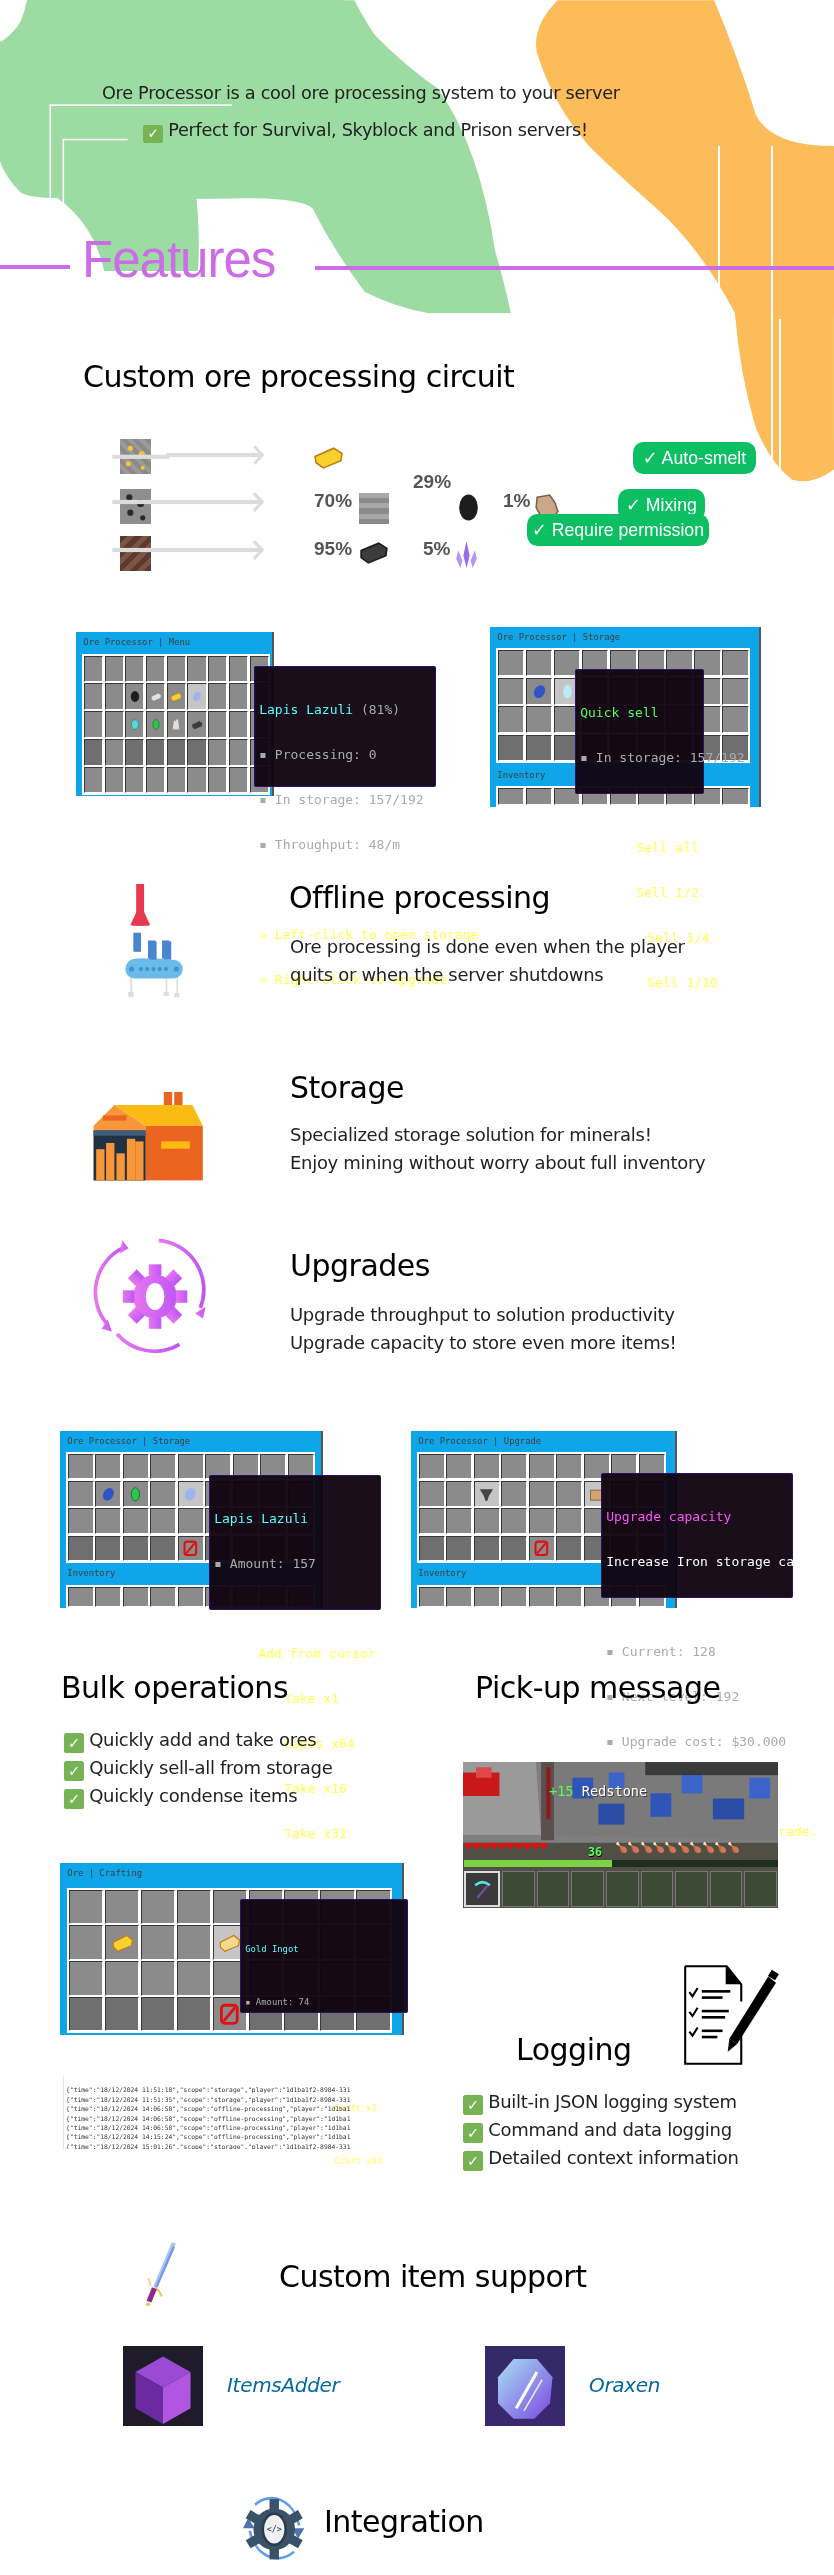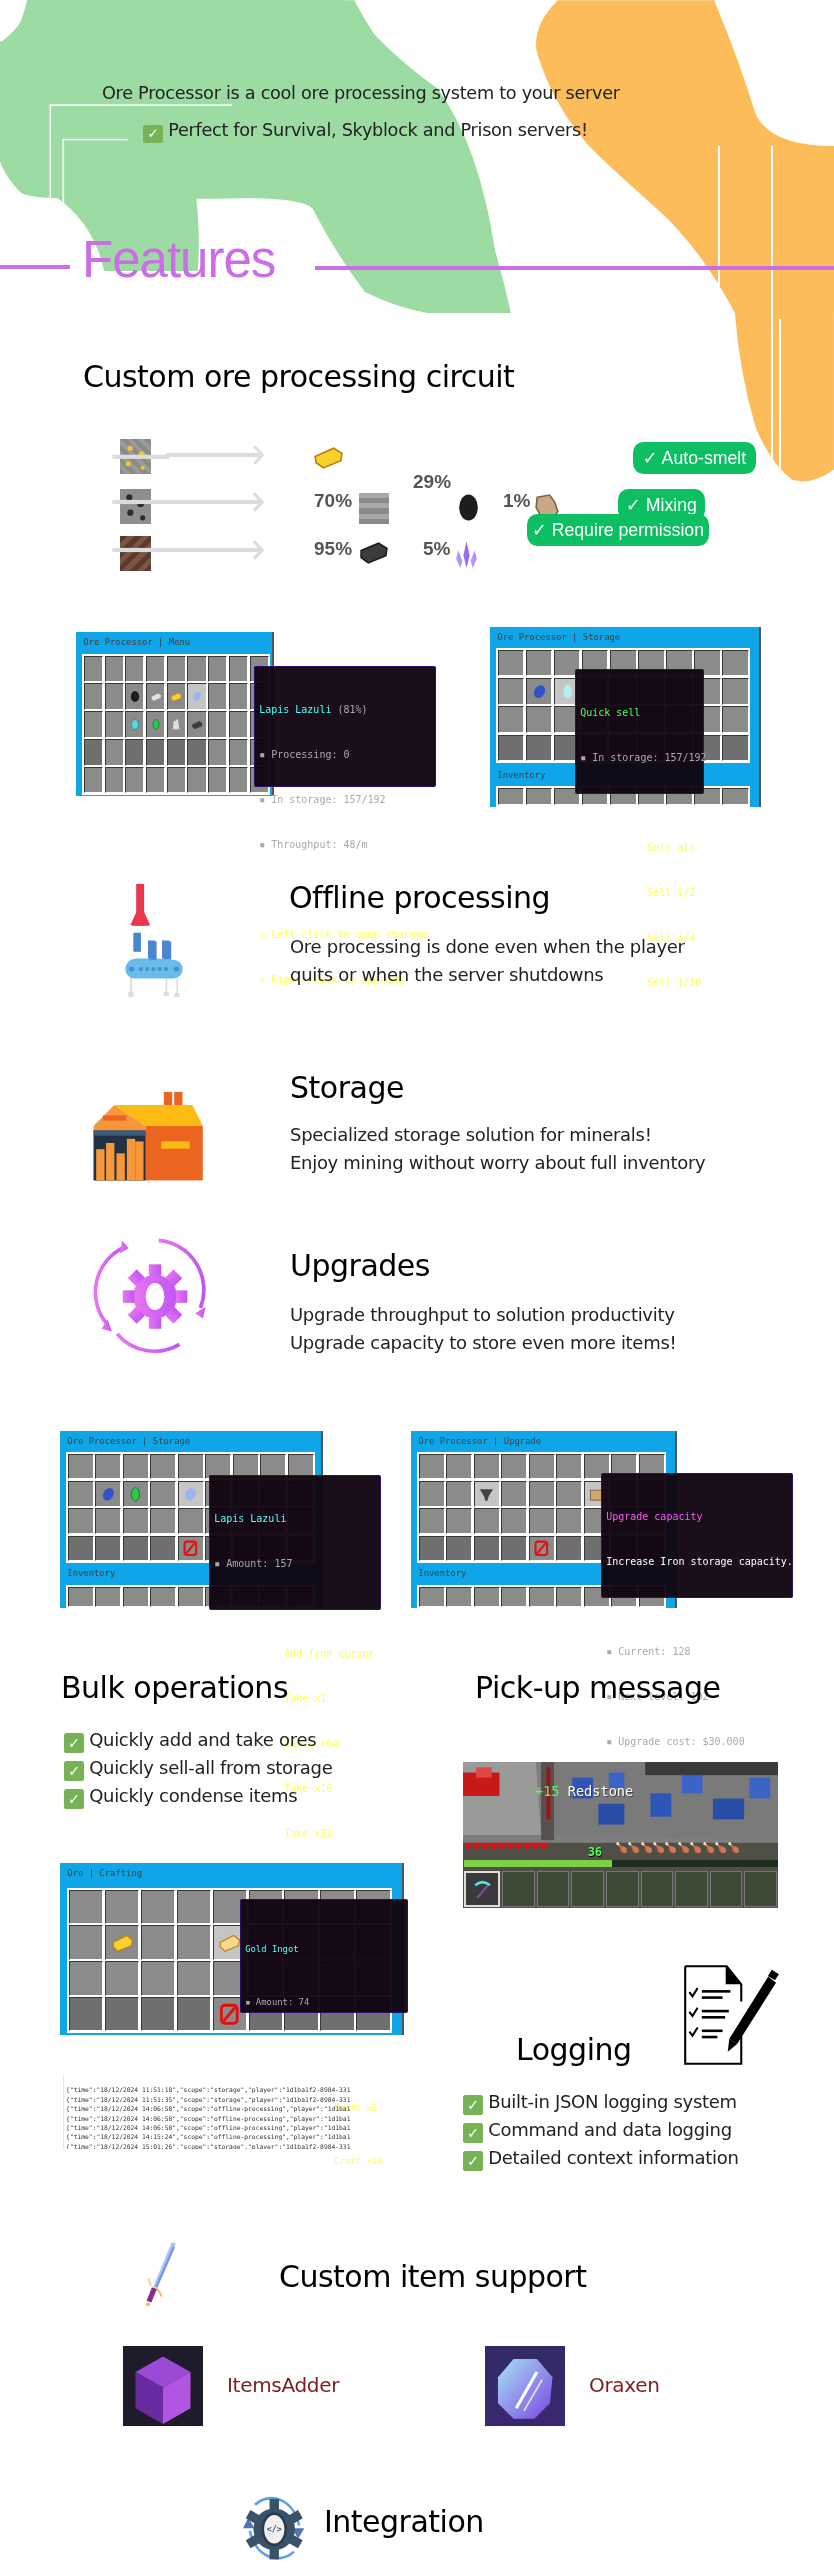--- a/index.html
+++ b/index.html
@@ -28,41 +28,41 @@
 
   
   .mc-gui { position: absolute; background: #0ea5e9; border-right: 2.1px solid #555; }
   .mc-title { position: absolute; left: 7.3px; top: 5.2px; font-family: "DejaVu Sans Mono", monospace; font-size: 8.9px; color: #404040; }
   .mc-grid { position: absolute; display: grid; gap: 1.6px; background: #fff; padding: 1.6px; }
   .slot { background: #8b8b8b; border-top: 1.6px solid #373737; border-left: 1.6px solid #373737; border-right: 1px solid #fff; border-bottom: 1px solid #fff; position: relative; display: flex; align-items: center; justify-content: center; }
   .slot.dark { background: #6f6f6f; }
   .slot.hl { background: #c5c5c5; }
   .item { width: 70%; height: 70%; }
 
-  .tooltip { position: absolute; background: rgba(16,4,16,0.96); border: 1.6px solid #2c0f6b; border-radius: 1.6px; font-family: "DejaVu Sans Mono", monospace; font-size: 10px; line-height: 15px; padding: 5.2px 4.2px; color: #aaa; white-space: pre; }
+  .tooltip { position: absolute; background: rgba(16,4,16,0.96); border: 1.6px solid #2c0f6b; border-radius: 1.6px; font-family: "DejaVu Sans Mono", monospace; font-size: 13px; line-height: 15px; padding: 5.2px 4.2px; color: #aaa; white-space: pre; }
   .tt-cyan { color: #55ffff; }
   .tt-green { color: #55ff55; }
   .tt-yellow { color: #ffff55; }
   .tt-magenta { color: #ff55ff; }
   .tt-white { color: #fff; }
   .tt-gray { color: #aaa; }
   .tt-row { display: flex; }
   .tt-key { color: #fff; }
 
   .feat-list { position: absolute; font-size: 18px; line-height: 28px; color: #222; letter-spacing: -0.3px; }
   .feat-list .check { width: 20px; height: 20px; line-height: 20px; font-size: 14.6px; }
 
   
   .scene { position: absolute; overflow: hidden; background: #7a7a7a; }
 
   
   .log { position: absolute; font-family: "DejaVu Sans Mono", monospace; font-size: 6.3px; line-height: 9.4px; color: #333; white-space: pre; overflow: hidden; border-left: 1px solid #e5e5e5; padding-left: 2.1px; }
 
   .plugin-logo { position: absolute; width: 80px; height: 80px; }
-  .plugin-name { position: absolute; font-size: 20px; color: #7f1d1d; letter-spacing: -0.3px; }
+  .plugin-name { position: absolute; font-size: 20px; color: #0369a1; letter-spacing: -0.3px; font-style: italic; }
 </style>
 </head>
 <body>
 
 <svg class="abs blob-green" viewBox="0 0 1040 610">
   <path d="M80,40 L260,30 Q320,80 360,140 Q420,220 480,300 Q540,380 570,440 Q600,520 620,560 Q700,620 760,600 Q880,520 930,560 Q980,450 980,350 Q990,260 960,180 Q900,90 820,60 Q740,20 700,30 L300,20 Q200,40 140,60 Z" fill="#9cdca3" opacity="0"></path>
   <path d="M130,40 L700,40 Q780,140 880,210 Q960,320 990,520 L1000,600 Q880,640 840,560 Q780,480 720,440 Q640,390 560,420 L360,410 Q220,400 140,360 Q60,300 40,200 Q40,110 80,90 Q120,80 130,40 Z" fill="#9cdca3"></path>
 </svg>
 <svg class="abs" style="left:0;top:0;width:521px;height:271px;" viewBox="0 0 1000 520">
   <path d="M0,82 Q30,60 40,40 Q48,20 52,0 L220,0 Q260,60 300,80 Q330,110 345,170 Q360,260 375,360 Q385,450 380,520 L200,520 Q180,430 110,380 Q60,380 40,370 Q10,340 0,310 Z" fill="#9cdca3"></path>
@@ -657,21 +657,21 @@
     <rect x="210" y="30" width="40" height="40" fill="#2f55b8"></rect>
     <rect x="280" y="20" width="30" height="30" fill="#3b63c8"></rect>
     <rect x="260" y="80" width="50" height="40" fill="#2a4da8"></rect>
     <rect x="360" y="60" width="40" height="45" fill="#2f55b8"></rect>
     <rect x="420" y="20" width="40" height="40" fill="#3b63c8"></rect>
     <rect x="480" y="70" width="60" height="40" fill="#2a4da8"></rect>
     <rect x="550" y="30" width="40" height="40" fill="#3b63c8"></rect>
     <rect x="350" y="0" width="255" height="25" fill="#3a3a3a"></rect>
     <rect x="0" y="155" width="605" height="125" fill="#4f4f45"></rect>
   </svg>
-  <div class="abs" style="left:72px;top:21px;font-family:'DejaVu Sans Mono',monospace;font-size:13.6px;">
+  <div class="abs" style="left:86px;top:21px;font-family:'DejaVu Sans Mono',monospace;font-size:13.6px;">
     <span style="color:#55ff55;">+15</span>
     <span style="color:#fff;text-shadow:1px 1px 0 #3f3f3f;">Redstone</span>
   </div>
   <div class="abs" style="left:1px;top:78px;font-size:10.4px;color:#e01010;letter-spacing:-1px;">♥♥♥♥♥♥♥♥♥♥</div>
   <div class="abs" style="left:125px;top:83px;font-family:'DejaVu Sans Mono',monospace;font-size:11.5px;color:#55ff55;font-weight:bold;text-shadow:0.5px 0.5px 0 #000;">36</div>
   <div class="abs" style="left:152px;top:79px;font-size:10.4px;color:#b3542e;letter-spacing:-0.5px;">🍗🍗🍗🍗🍗🍗🍗🍗🍗🍗</div>
   <div class="abs" style="left:1px;top:98px;width:314px;height:7.3px;background:#1f2f1f;">
       <div style="width:47%;height:100%;background:#7cd145;"></div>
     </div>
   <div class="abs" style="left:1px;top:109px;width:313px;height:36px;display:flex;gap:2.1px;">

